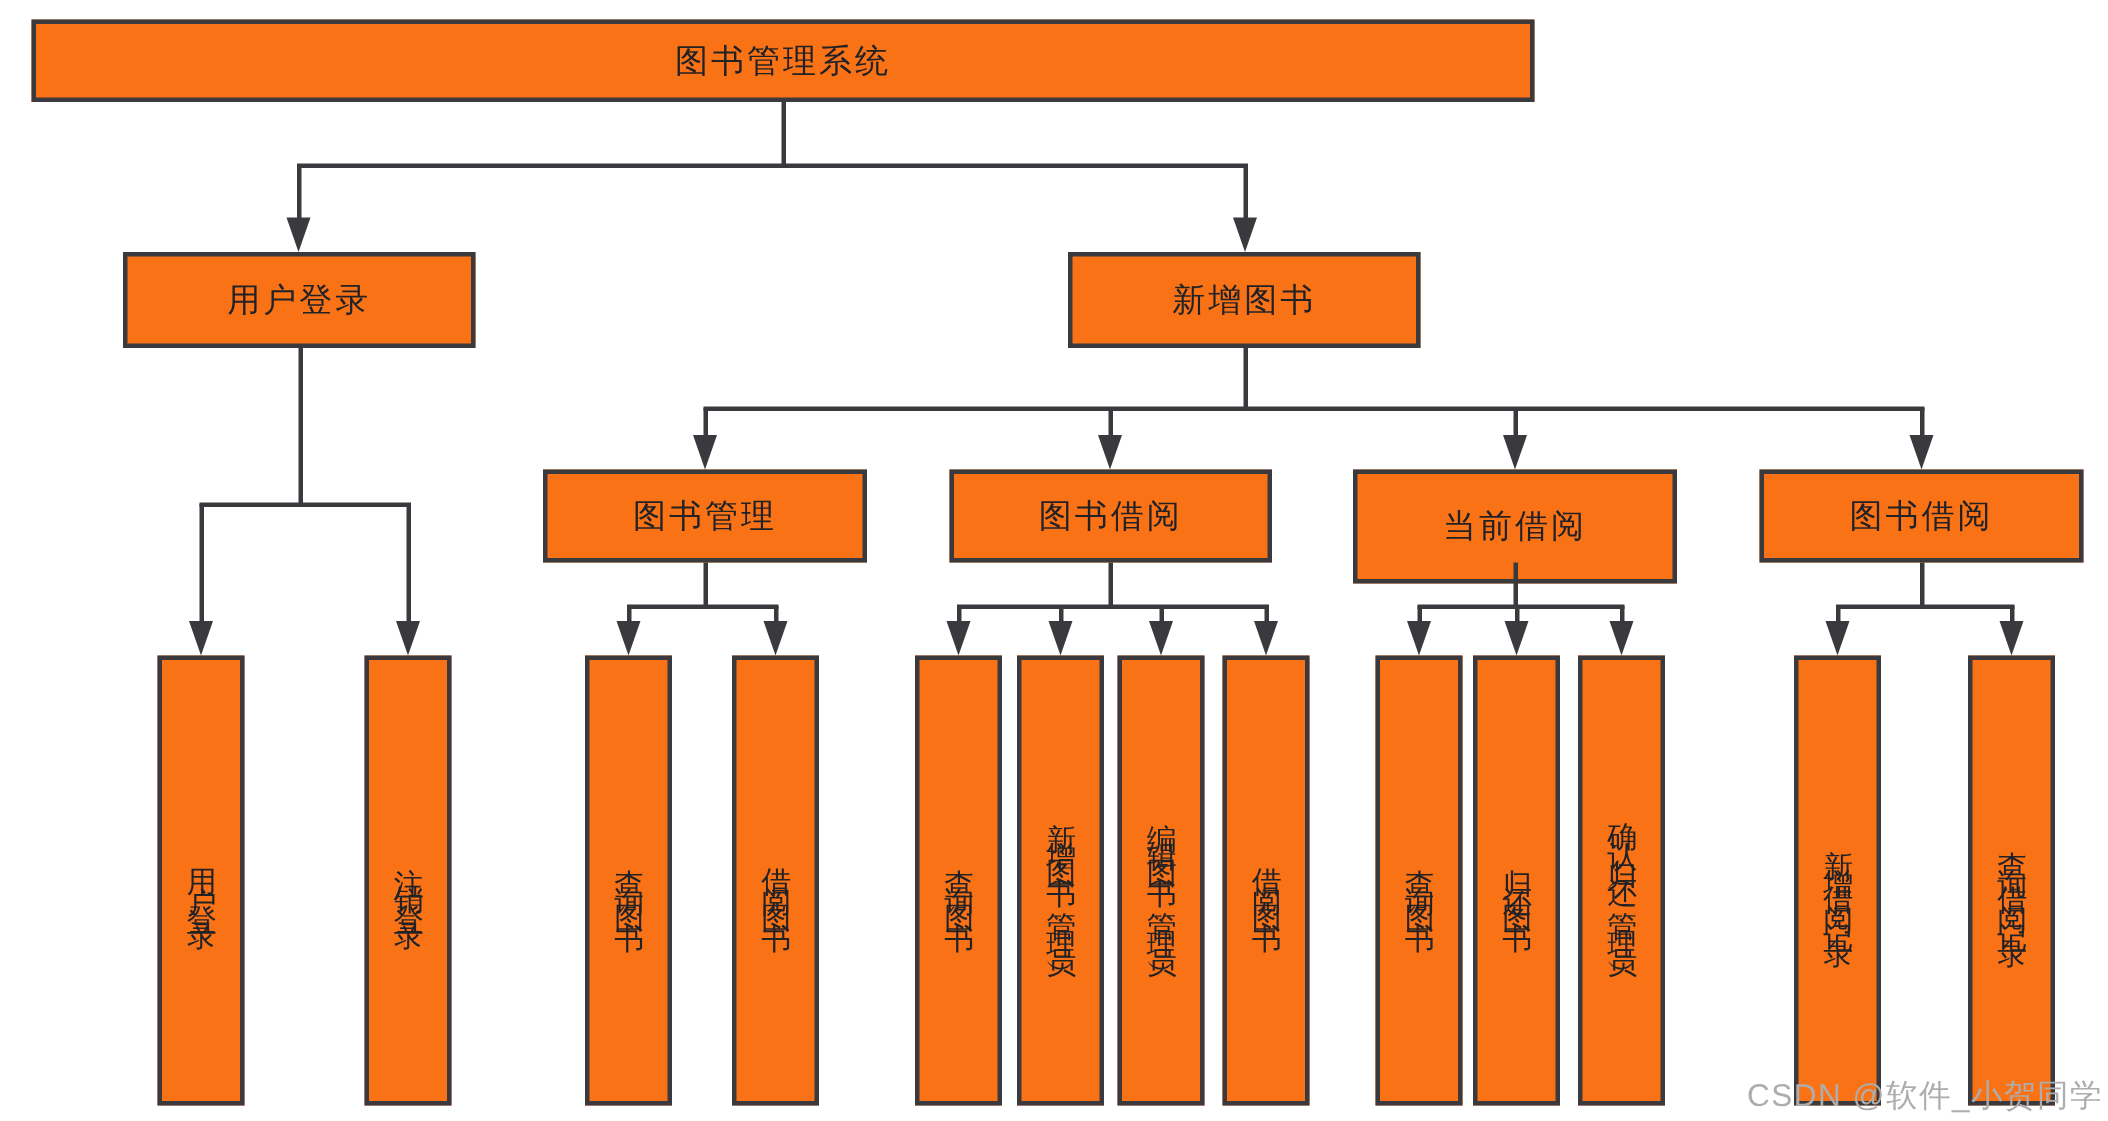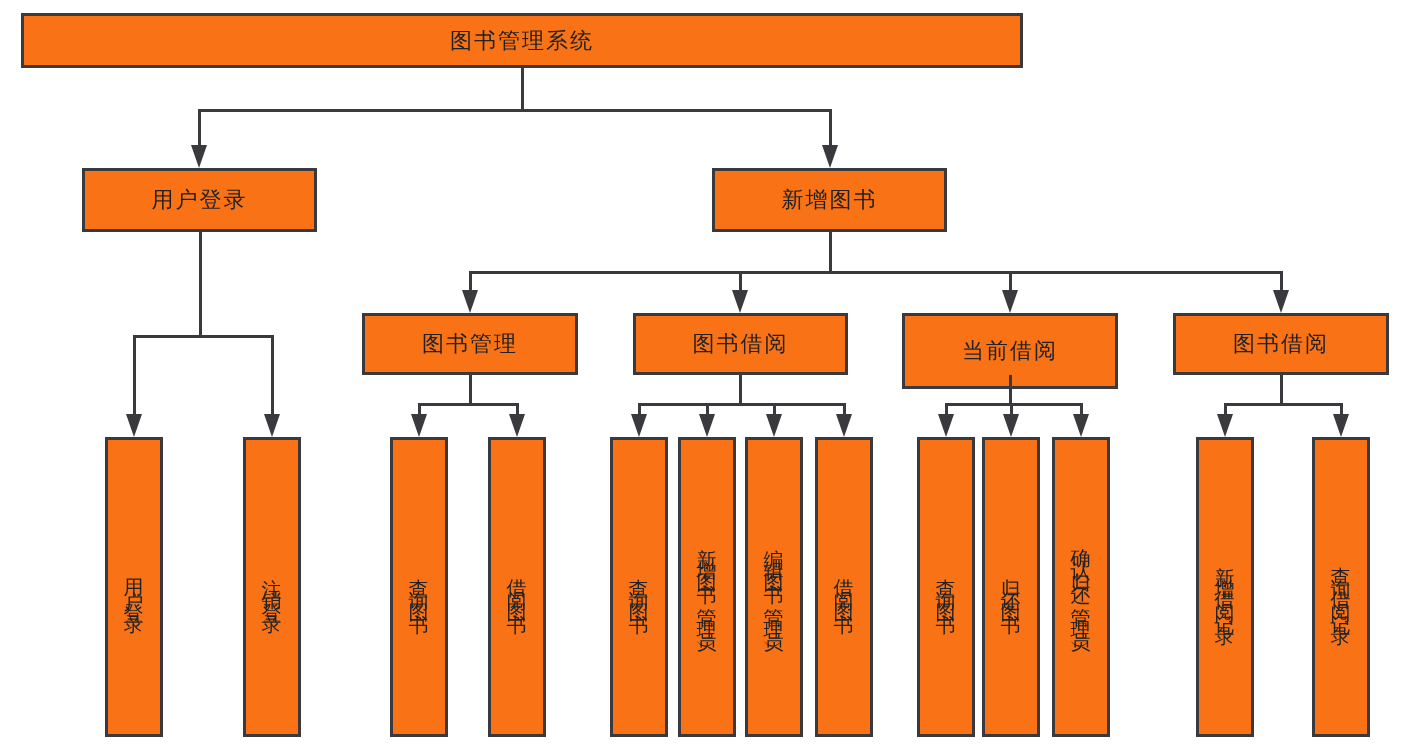--- a/index.html
+++ b/index.html
@@ -40,20 +40,21 @@
   .watermark{
     position:absolute;top:716px;right:3px;
     font-size:21px;color:var(--wm);
     letter-spacing:1px;white-space:nowrap;z-index:5;
   }
 </style>
 </head>
 <body>
 
 <div id="diagram">
+  <span class="watermark">CSDN @软件_小贺同学</span>
 <div class="node horizontal" style="left: 21px; top: 13px; width: 1002px; height: 55px;">
       <span class="label">图书管理系统</span>
     </div>
     <div class="node horizontal" style="left: 82px; top: 168px; width: 235px; height: 64px;">
       <span class="label">用户登录</span>
     </div>
     <div class="node horizontal" style="left: 712px; top: 168px; width: 235px; height: 64px;">
       <span class="label">新增图书</span>
     </div>
     <div class="node horizontal" style="left: 362px; top: 313px; width: 216px; height: 62px;">

